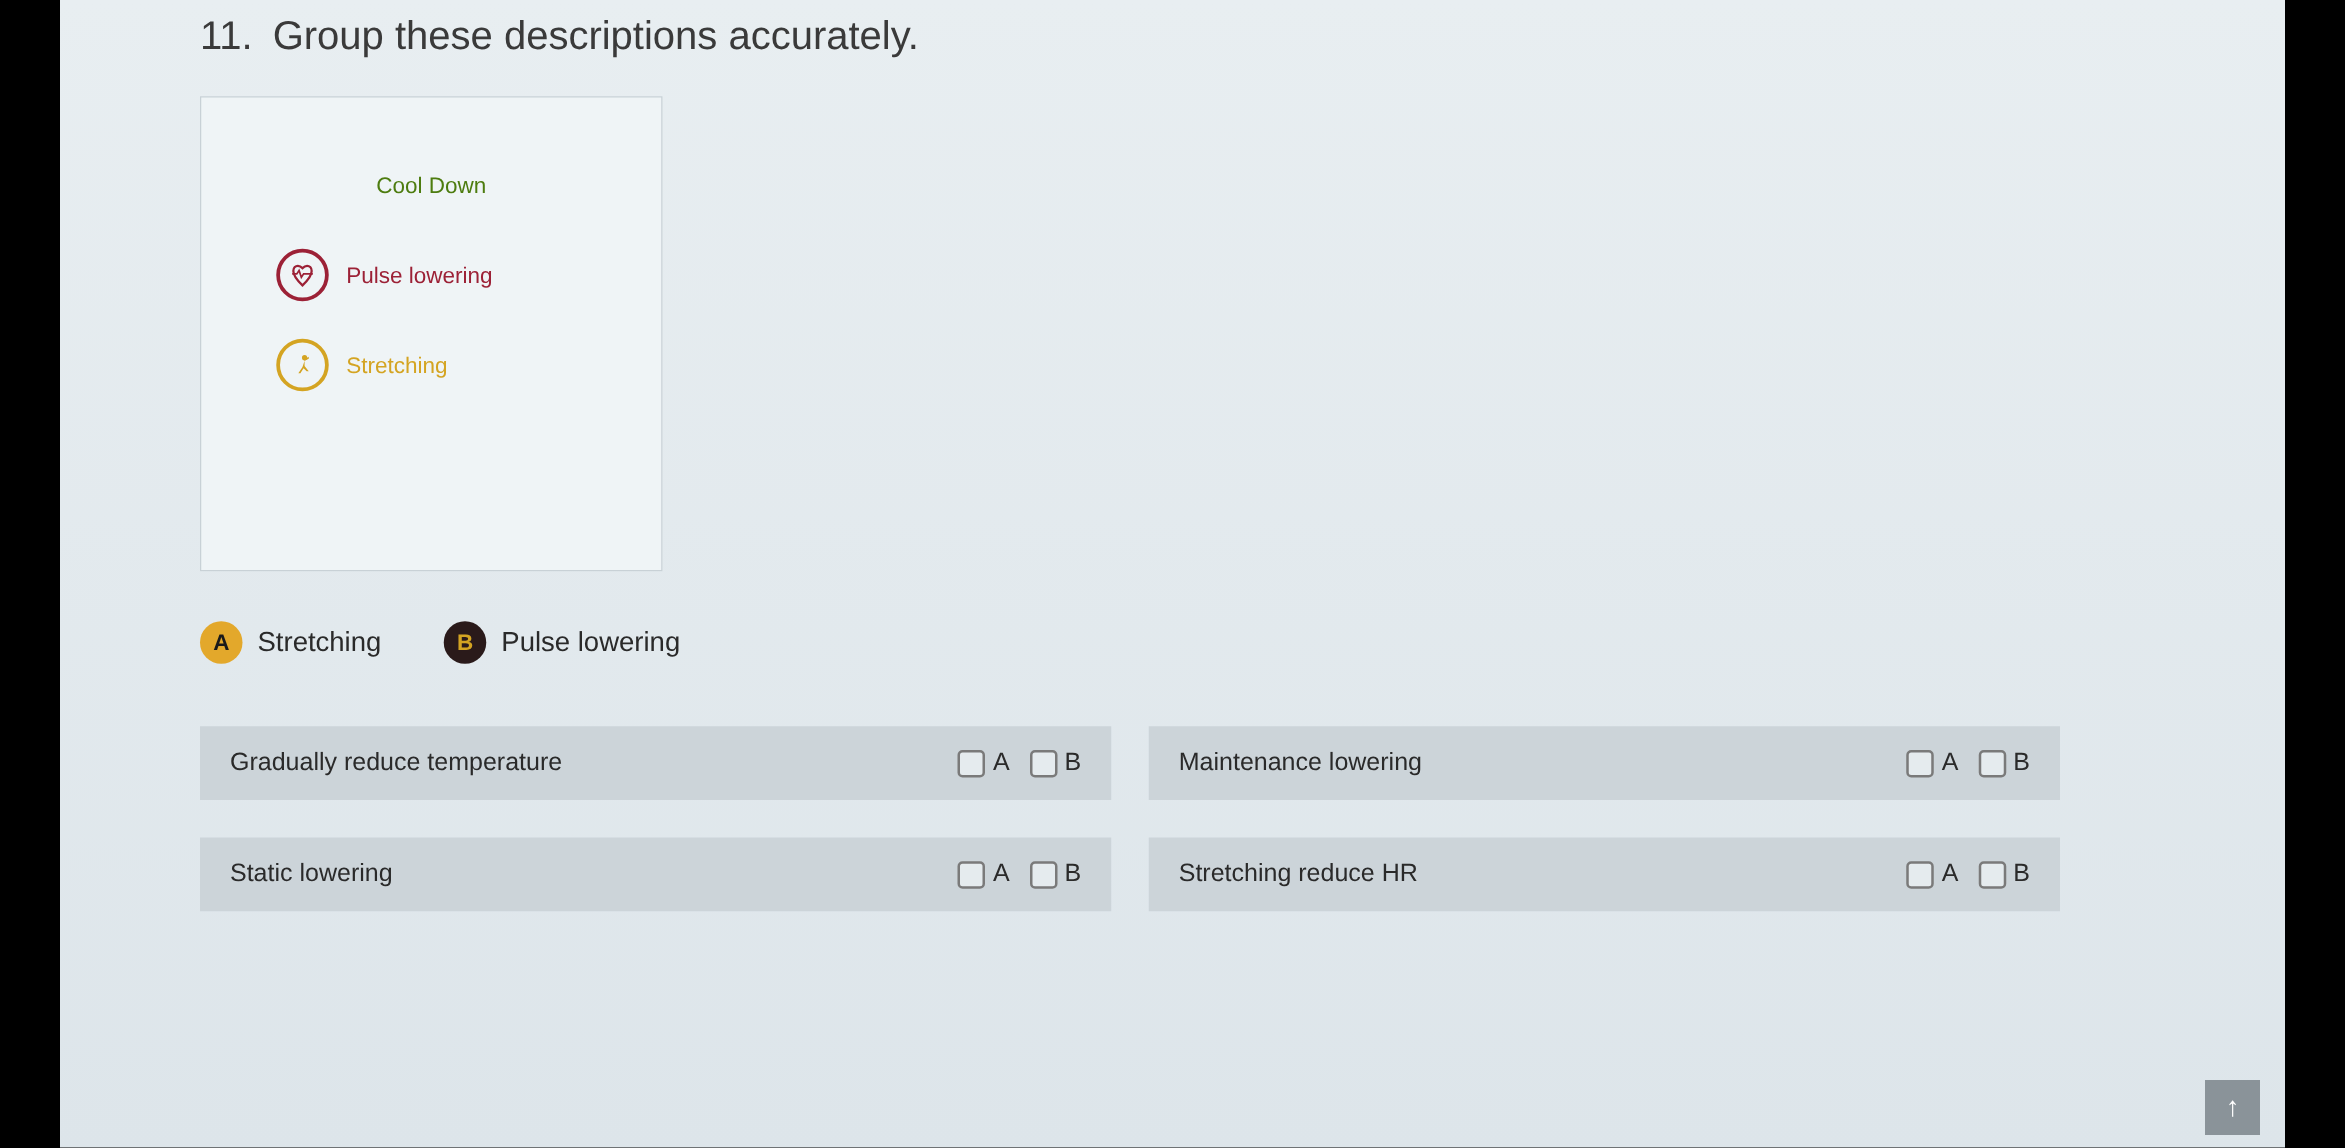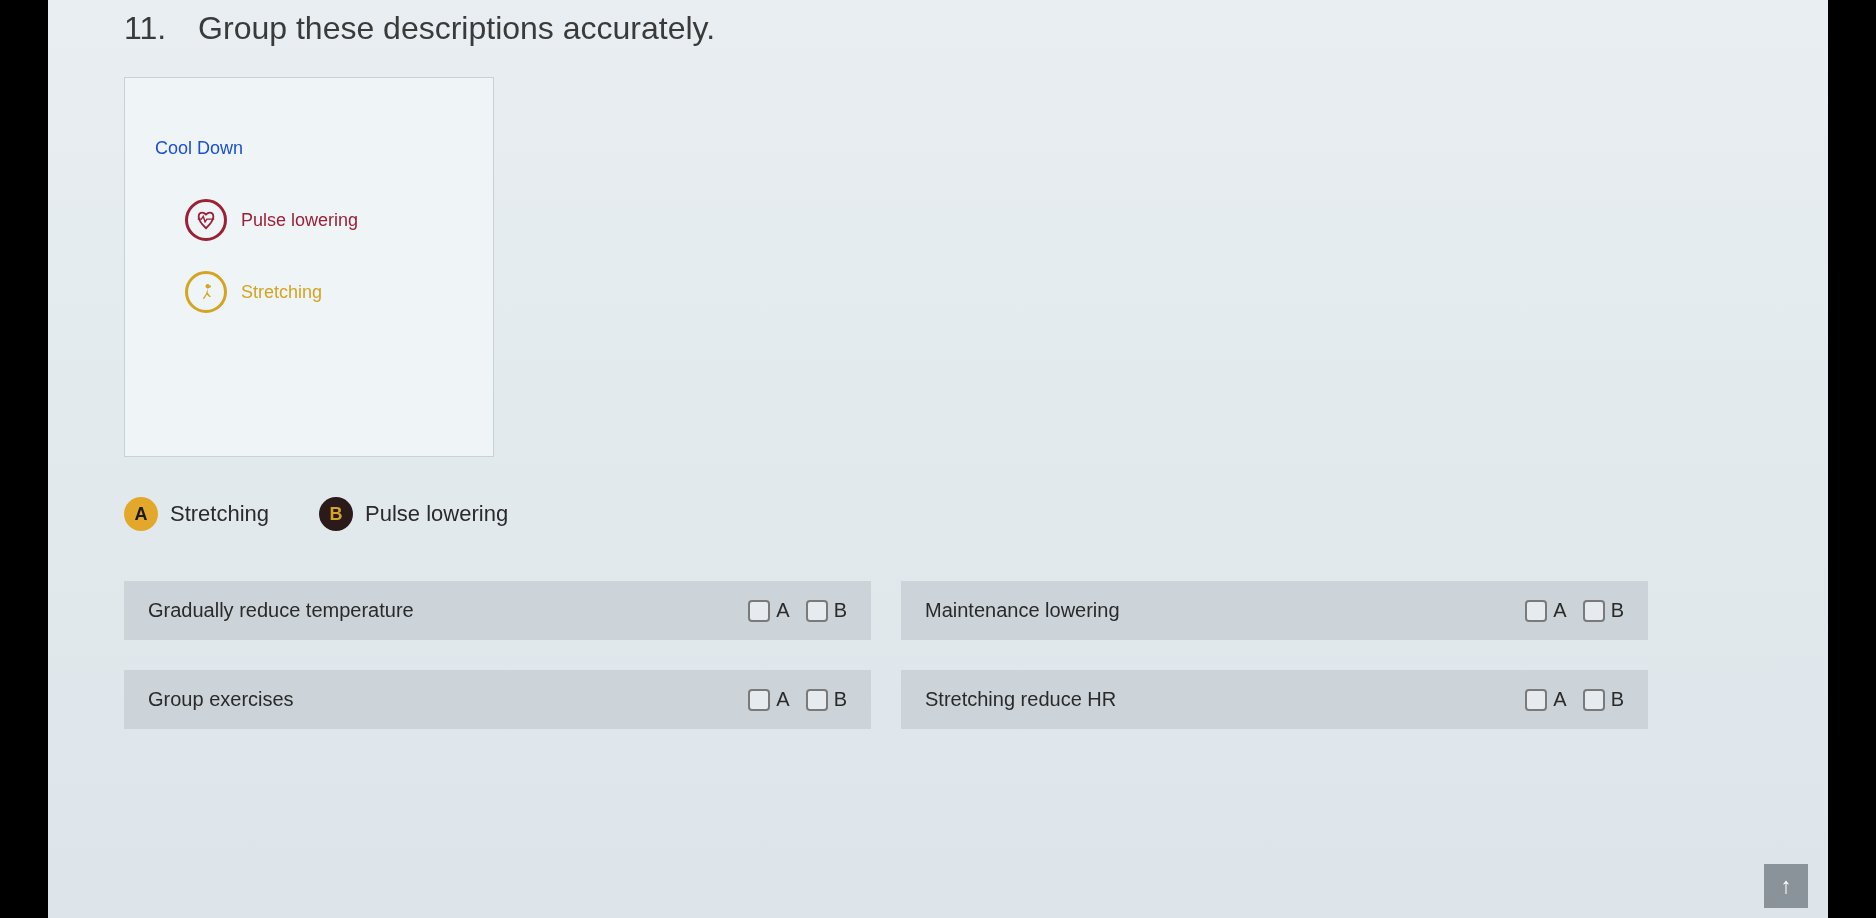--- a/index.html
+++ b/index.html
@@ -12,52 +12,51 @@
       font-family: Arial, Helvetica, sans-serif;
       width: 1876px;
       height: 918px;
       display: flex;
       justify-content: center;
     }
     .page {
       background: linear-gradient(180deg, #e8eef1 0%, #dde5ea 100%);
       width: 1780px;
       height: 918px;
-      padding: 10px 180px 40px 76px;
+      padding: 10px 180px 40px 112px;
       position: relative;
     }
     .question-header {
       display: flex;
       align-items: baseline;
       gap: 16px;
       margin-bottom: 30px;
     }
     .question-number {
       font-size: 32px;
       color: #3a3a3a;
       font-weight: 400;
     }
     .question-text {
       font-size: 32px;
       color: #3a3a3a;
       font-weight: 400;
-      margin-left: 16px;
     }
     .card {
       background: #eff4f6;
       border: 1px solid #c8d1d6;
       width: 370px;
       height: 380px;
       padding: 60px 30px 30px 60px;
       margin-bottom: 40px;
     }
     .card-title {
-      text-align: left;
-      font-size: 18px;
-      color: #1d4ed8;
+      text-align: center;
+      font-size: 18px;
+      color: #4d7c0f;
       margin-bottom: 40px;
       margin-left: -30px;
     }
     .card-item {
       display: flex;
       align-items: center;
       gap: 14px;
       margin-bottom: 30px;
     }
     .icon-circle {
@@ -247,21 +246,21 @@
           <span class="chk-label">A</span>
         </div>
         <div class="checkbox-group">
           <div class="chk"></div>
           <span class="chk-label">B</span>
         </div>
       </div>
     </div>
 
     <div class="answer-row">
-      <span class="answer-text">Group exercises</span>
+      <span class="answer-text">Static lowering</span>
       <div class="answer-controls">
         <div class="checkbox-group">
           <div class="chk"></div>
           <span class="chk-label">A</span>
         </div>
         <div class="checkbox-group">
           <div class="chk"></div>
           <span class="chk-label">B</span>
         </div>
       </div>

